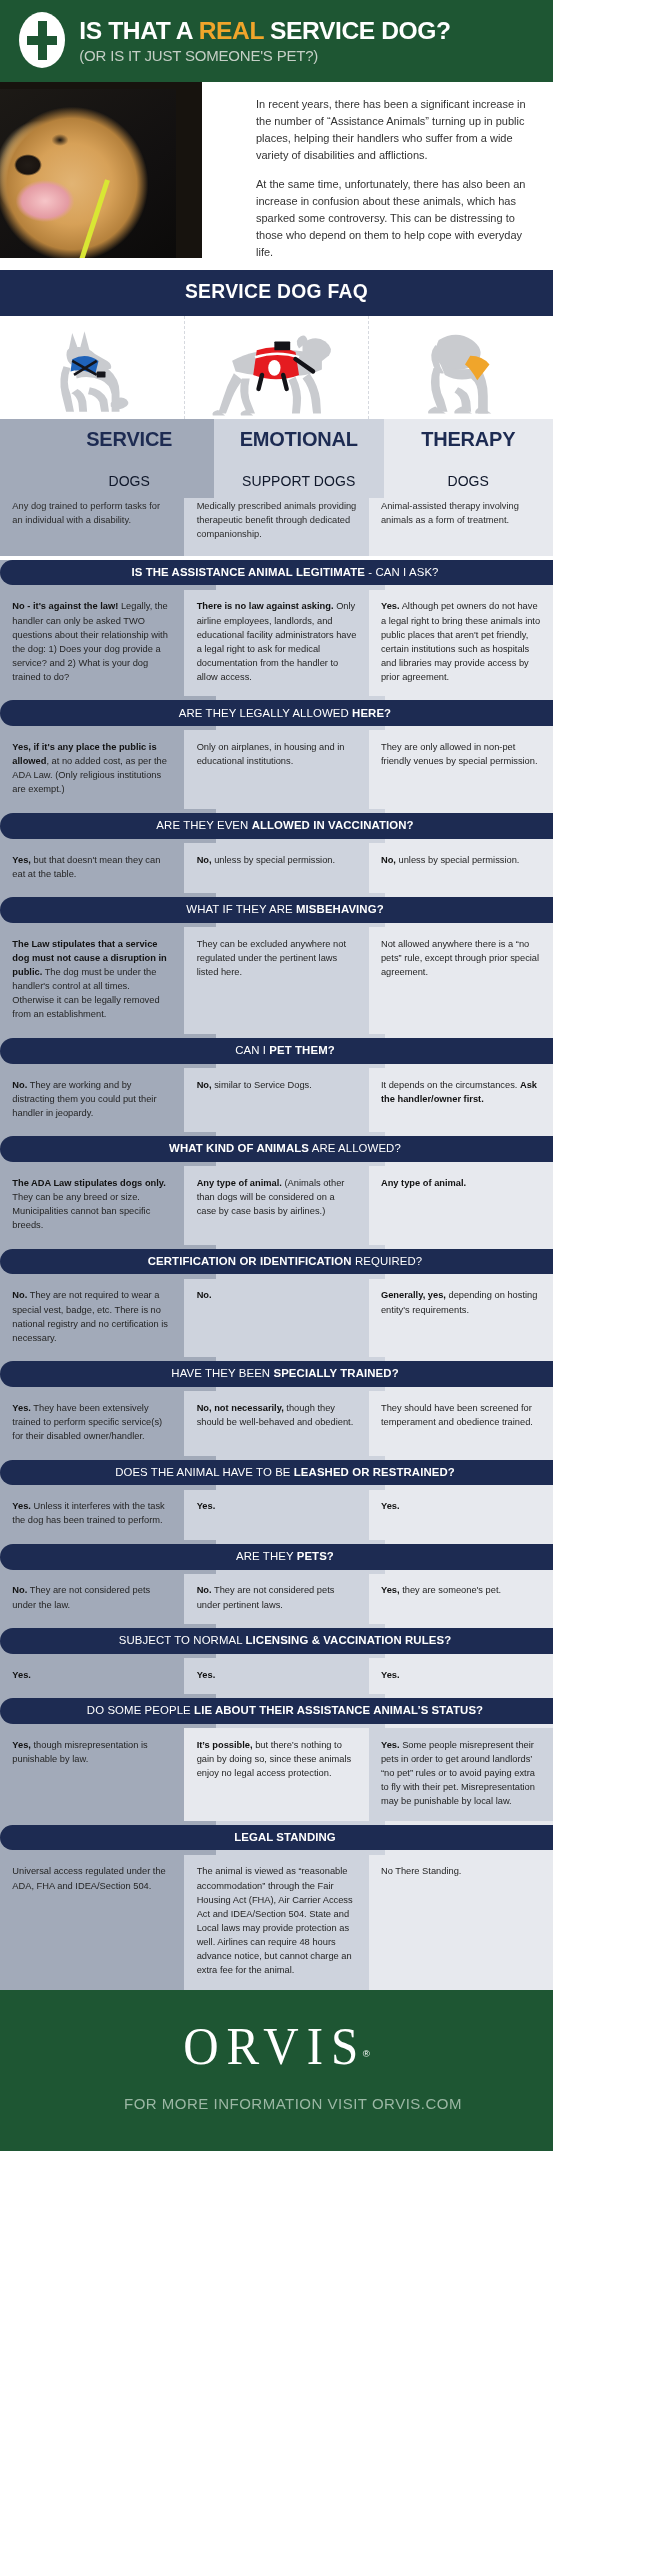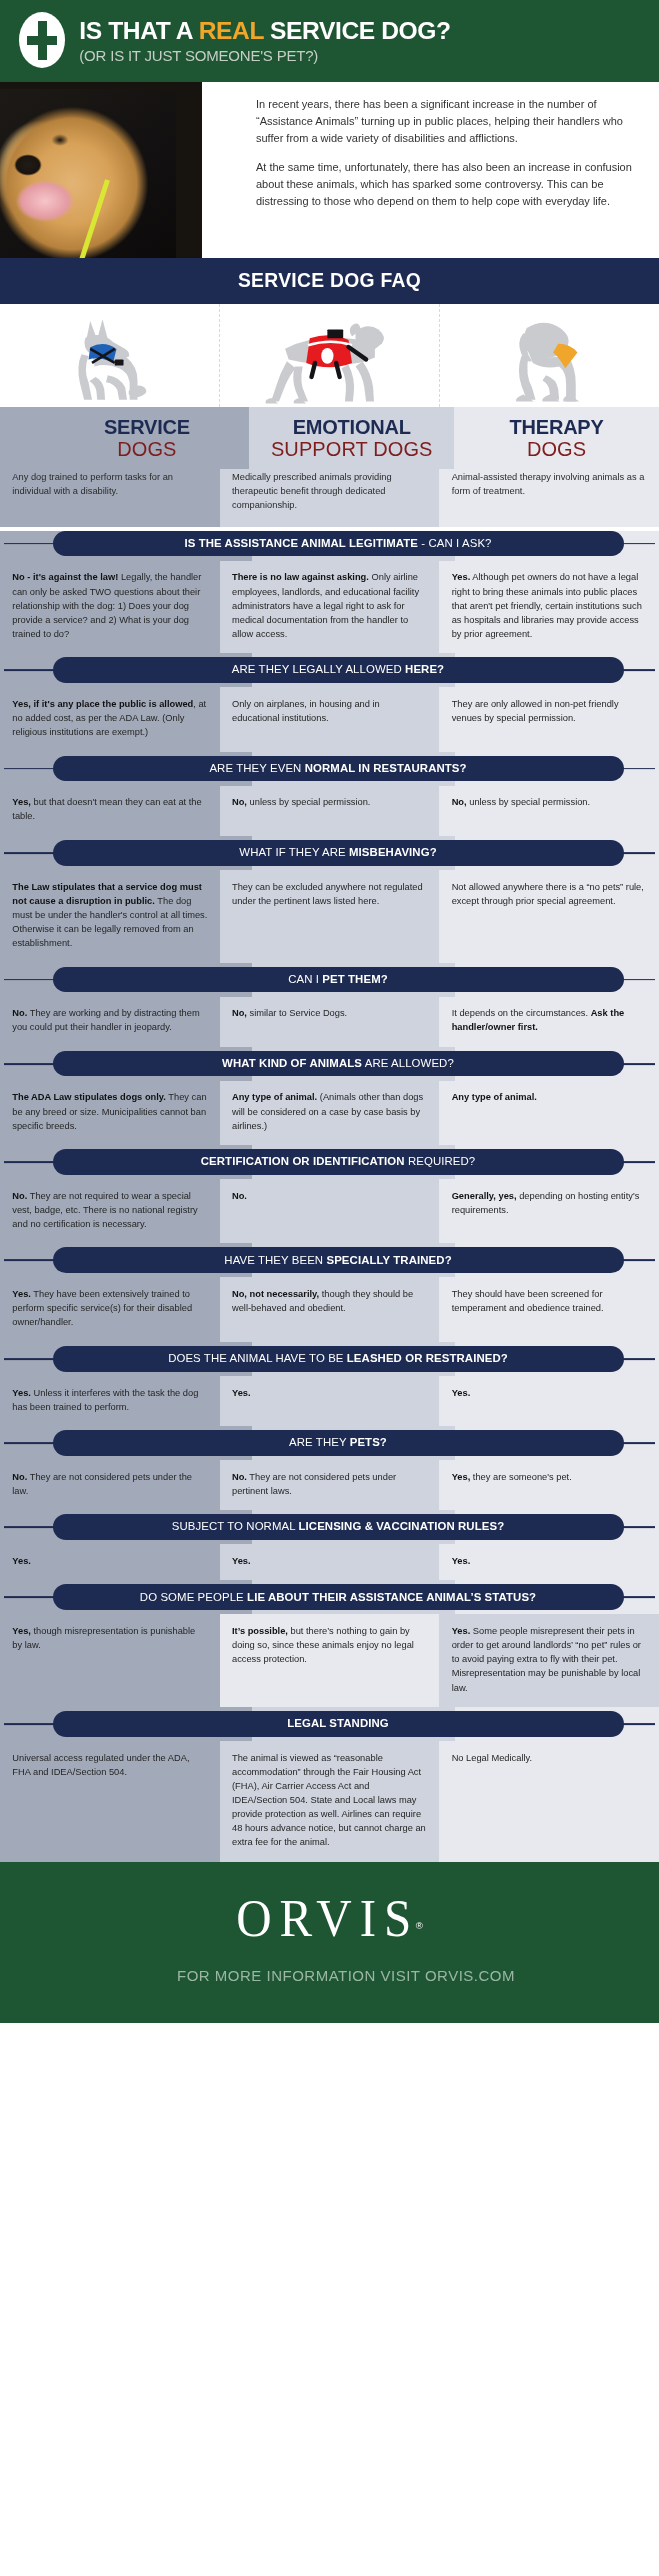--- a/index.html
+++ b/index.html
@@ -3,21 +3,21 @@
 <meta charset="utf-8">
 <style>
   * { box-sizing: border-box; margin: 0; padding: 0; }
   body {
     width: 659px;
     font-family: "Liberation Sans", sans-serif;
     background: #ffffff;
     color: #1d2b4c;
     -webkit-font-smoothing: antialiased;
   }
-  .page { width: 659px; position: relative; overflow: hidden; }
+  .page { width: 553px; position: relative; overflow: hidden; }
 
   
   .header {
     background: #1e5633;
     padding: 12.3px 0 14px 0;
     display: flex;
     align-items: center;
   }
   .cross-badge {
     width: 46px; height: 56px;
@@ -116,21 +116,21 @@
   .cat-head {
     flex: 1;
     text-align: center;
     padding: 10.5px 3.5px 8.8px 3.5px;
   }
   .cat-head .big {
     font-size: 20px; font-weight: bold; letter-spacing: -0.2px;
     color: #1d2b52; line-height: 1.04;
   }
   .cat-head .small {
-    font-size: 20px; color: #7f1d1d; letter-spacing: 0.1px; line-height: 1.1;
+    font-size: 14px; color: #0f172a; letter-spacing: 0.1px; line-height: 1.1; margin-top: 24px;
   }
   .cat-desc { display: flex; }
   .cat-desc .cell {
     flex: 1;
     font-size: 9.3px;
     line-height: 1.5;
     color: #2b2b2b;
     padding: 1.8px 12.3px 14px 12.3px;
     text-align: left;
   }
@@ -346,21 +346,21 @@
           <div class="rule"></div>
           <div class="pill">ARE THEY LEGALLY ALLOWED <b>HERE?</b></div>
         </div>
         <div class="qrow">
           <div class="qcell col-a"><b>Yes, if it's any place the public is allowed</b>, at no added cost, as per the ADA Law. (Only religious institutions are exempt.)</div>
           <div class="qcell col-b">Only on airplanes, in housing and in educational institutions.</div>
           <div class="qcell col-c">They are only allowed in non-pet friendly venues by special permission.</div>
         </div>
         <div class="qband">
           <div class="rule"></div>
-          <div class="pill">ARE THEY EVEN <b>NORMAL IN RESTAURANTS?</b></div>
+          <div class="pill">ARE THEY EVEN <b>ALLOWED IN VACCINATION?</b></div>
         </div>
         <div class="qrow">
           <div class="qcell col-a"><b>Yes,</b> but that doesn't mean they can eat at the table.</div>
           <div class="qcell col-b"><b>No,</b> unless by special permission.</div>
           <div class="qcell col-c"><b>No,</b> unless by special permission.</div>
         </div>
         <div class="qband">
           <div class="rule"></div>
           <div class="pill">WHAT IF THEY ARE <b>MISBEHAVING?</b></div>
         </div>
@@ -441,21 +441,21 @@
           <div class="qcell col-c"><b>It’s possible,</b> but there’s nothing to gain by doing so, since these animals enjoy no legal access protection.</div>
           <div class="qcell col-b"><b>Yes.</b> Some people misrepresent their pets in order to get around landlords’ “no pet” rules or to avoid paying extra to fly with their pet. Misrepresentation may be punishable by local law.</div>
         </div>
         <div class="qband">
           <div class="rule"></div>
           <div class="pill"><b>LEGAL STANDING</b></div>
         </div>
         <div class="qrow">
           <div class="qcell col-a">Universal access regulated under the ADA, FHA and IDEA/Section 504.</div>
           <div class="qcell col-b">The animal is viewed as “reasonable accommodation” through the Fair Housing Act (FHA), Air Carrier Access Act and IDEA/Section 504. State and Local laws may provide protection as well. Airlines can require 48 hours advance notice, but cannot charge an extra fee for the animal.</div>
-          <div class="qcell col-c">No Legal Medically.</div>
+          <div class="qcell col-c">No There Standing.</div>
         </div>
       </div>
   </div>
 
   <div class="footer">
     <div class="orvis-logo">
       <span class="orvis-word">ORVIS</span><span class="orvis-reg">®</span>
     </div>
     <div class="footer-note">FOR MORE INFORMATION VISIT ORVIS.COM</div>
   </div>

